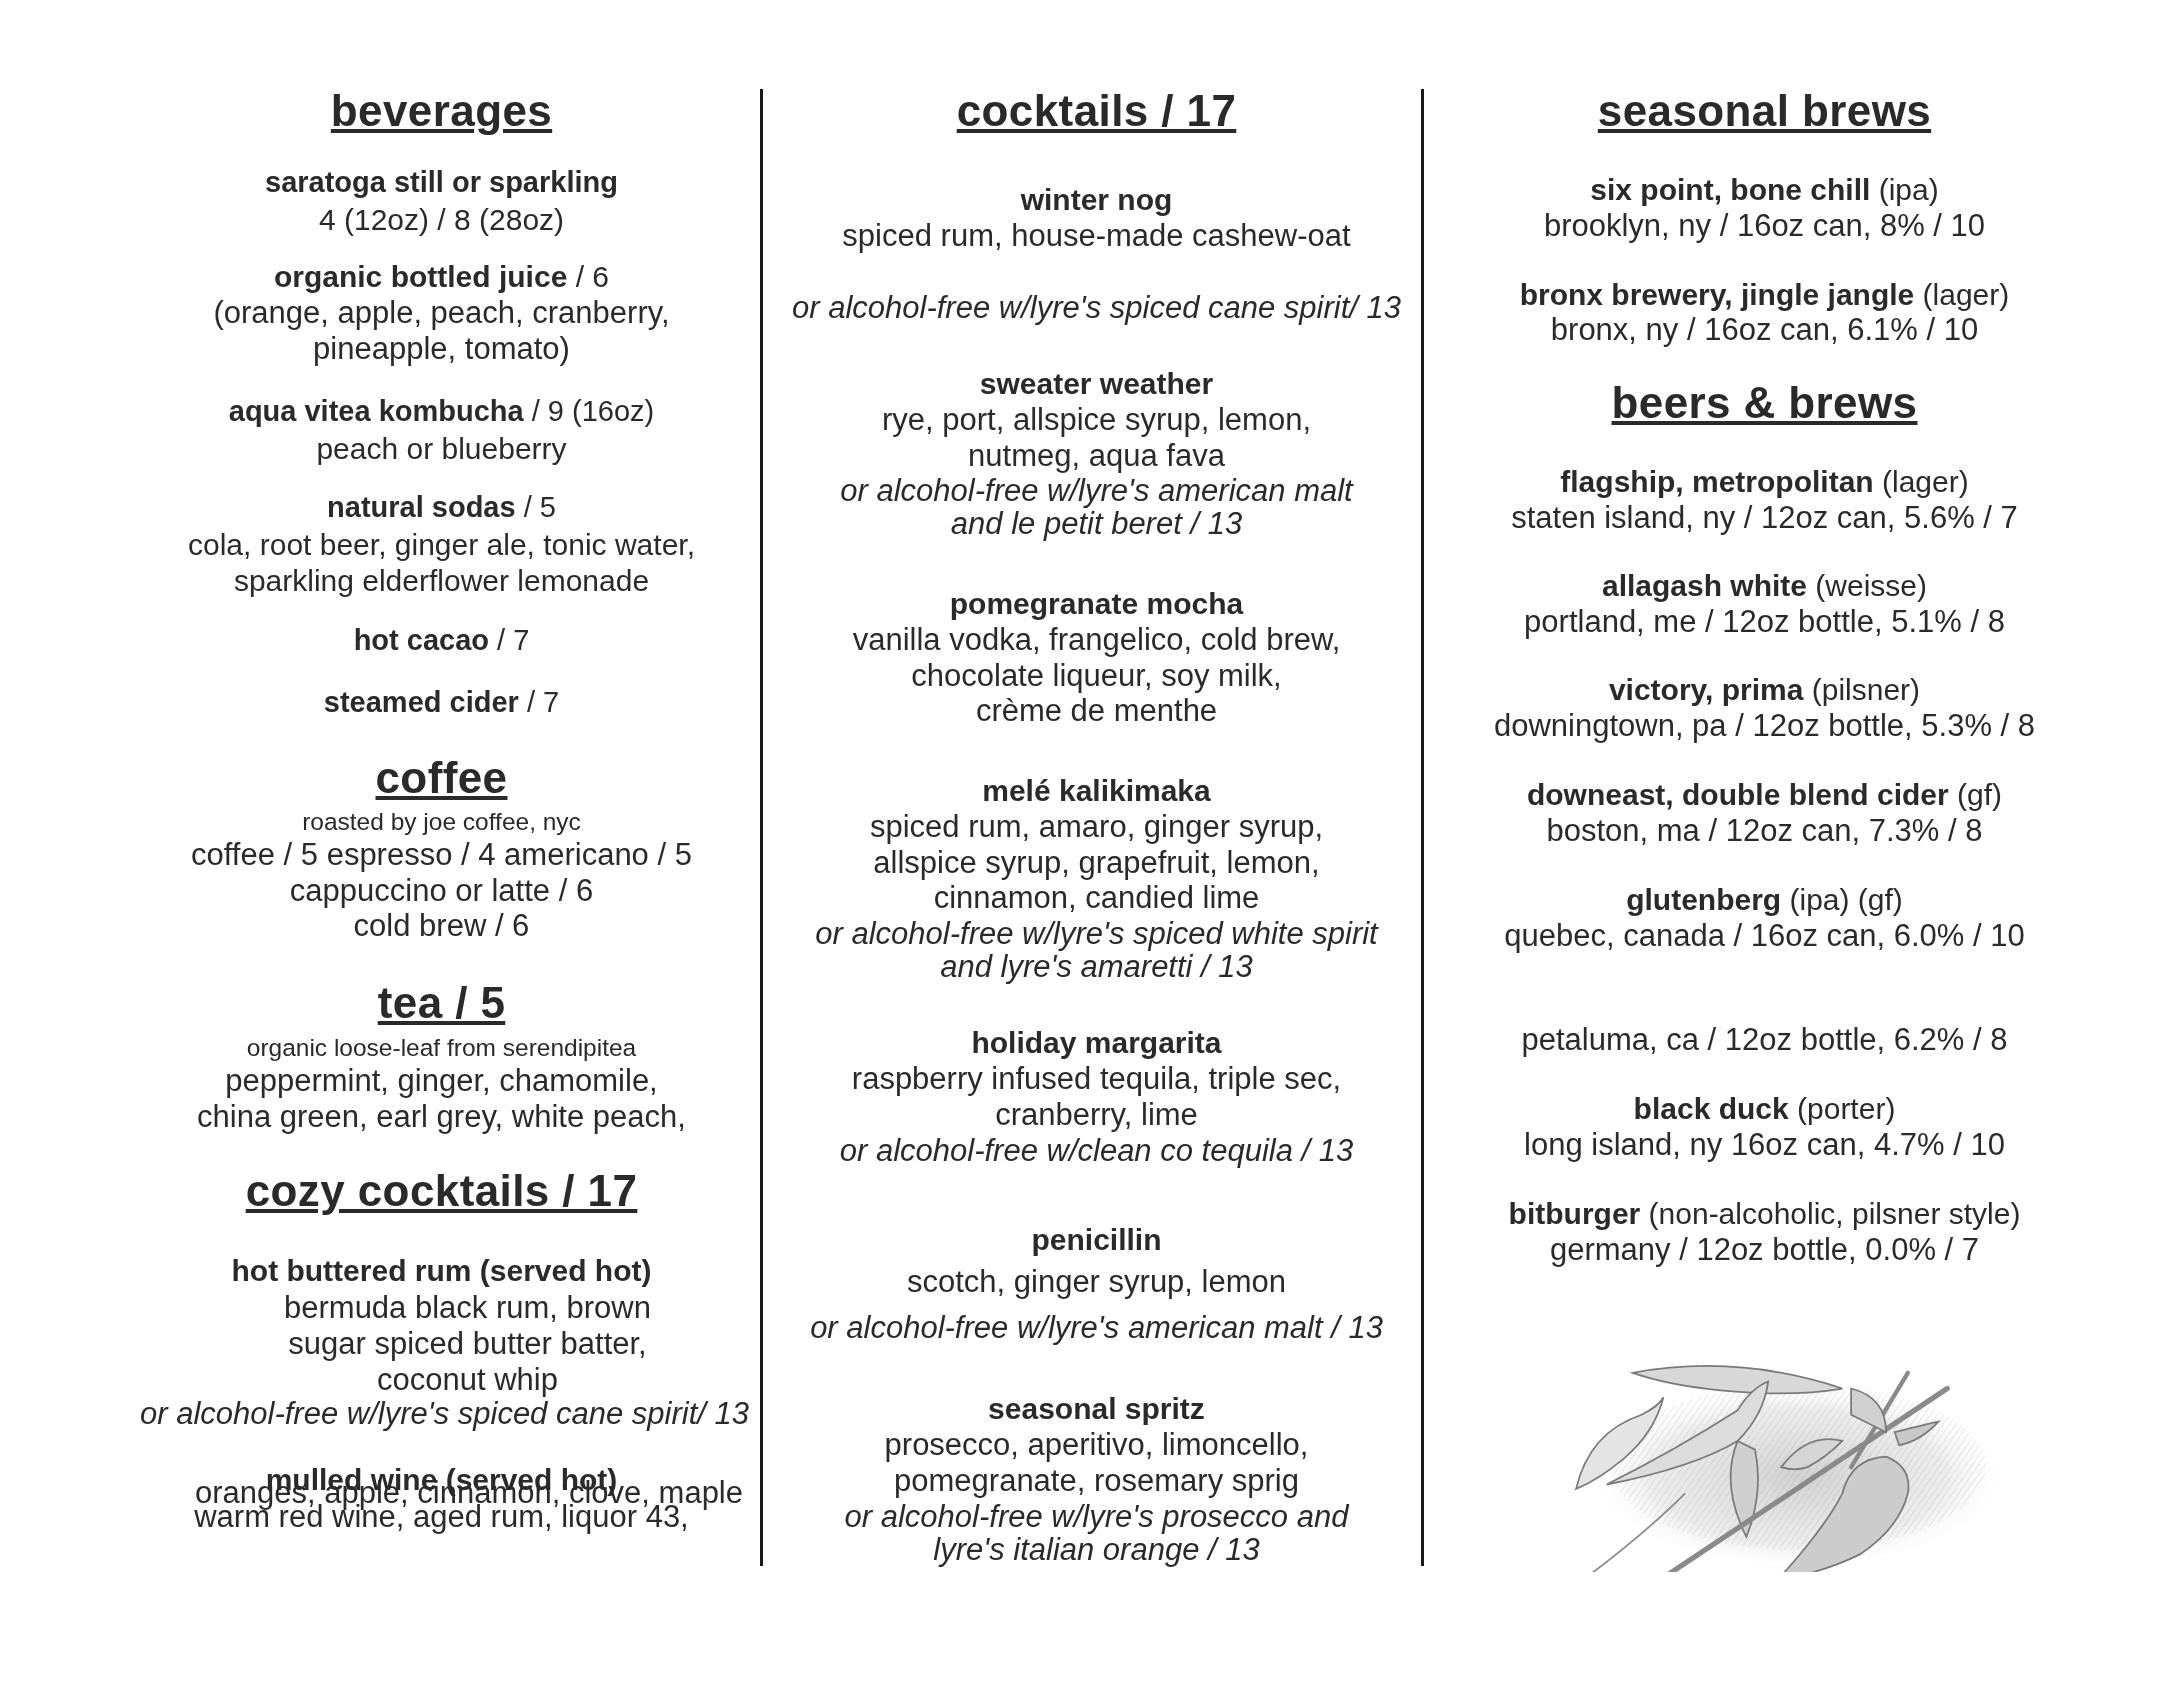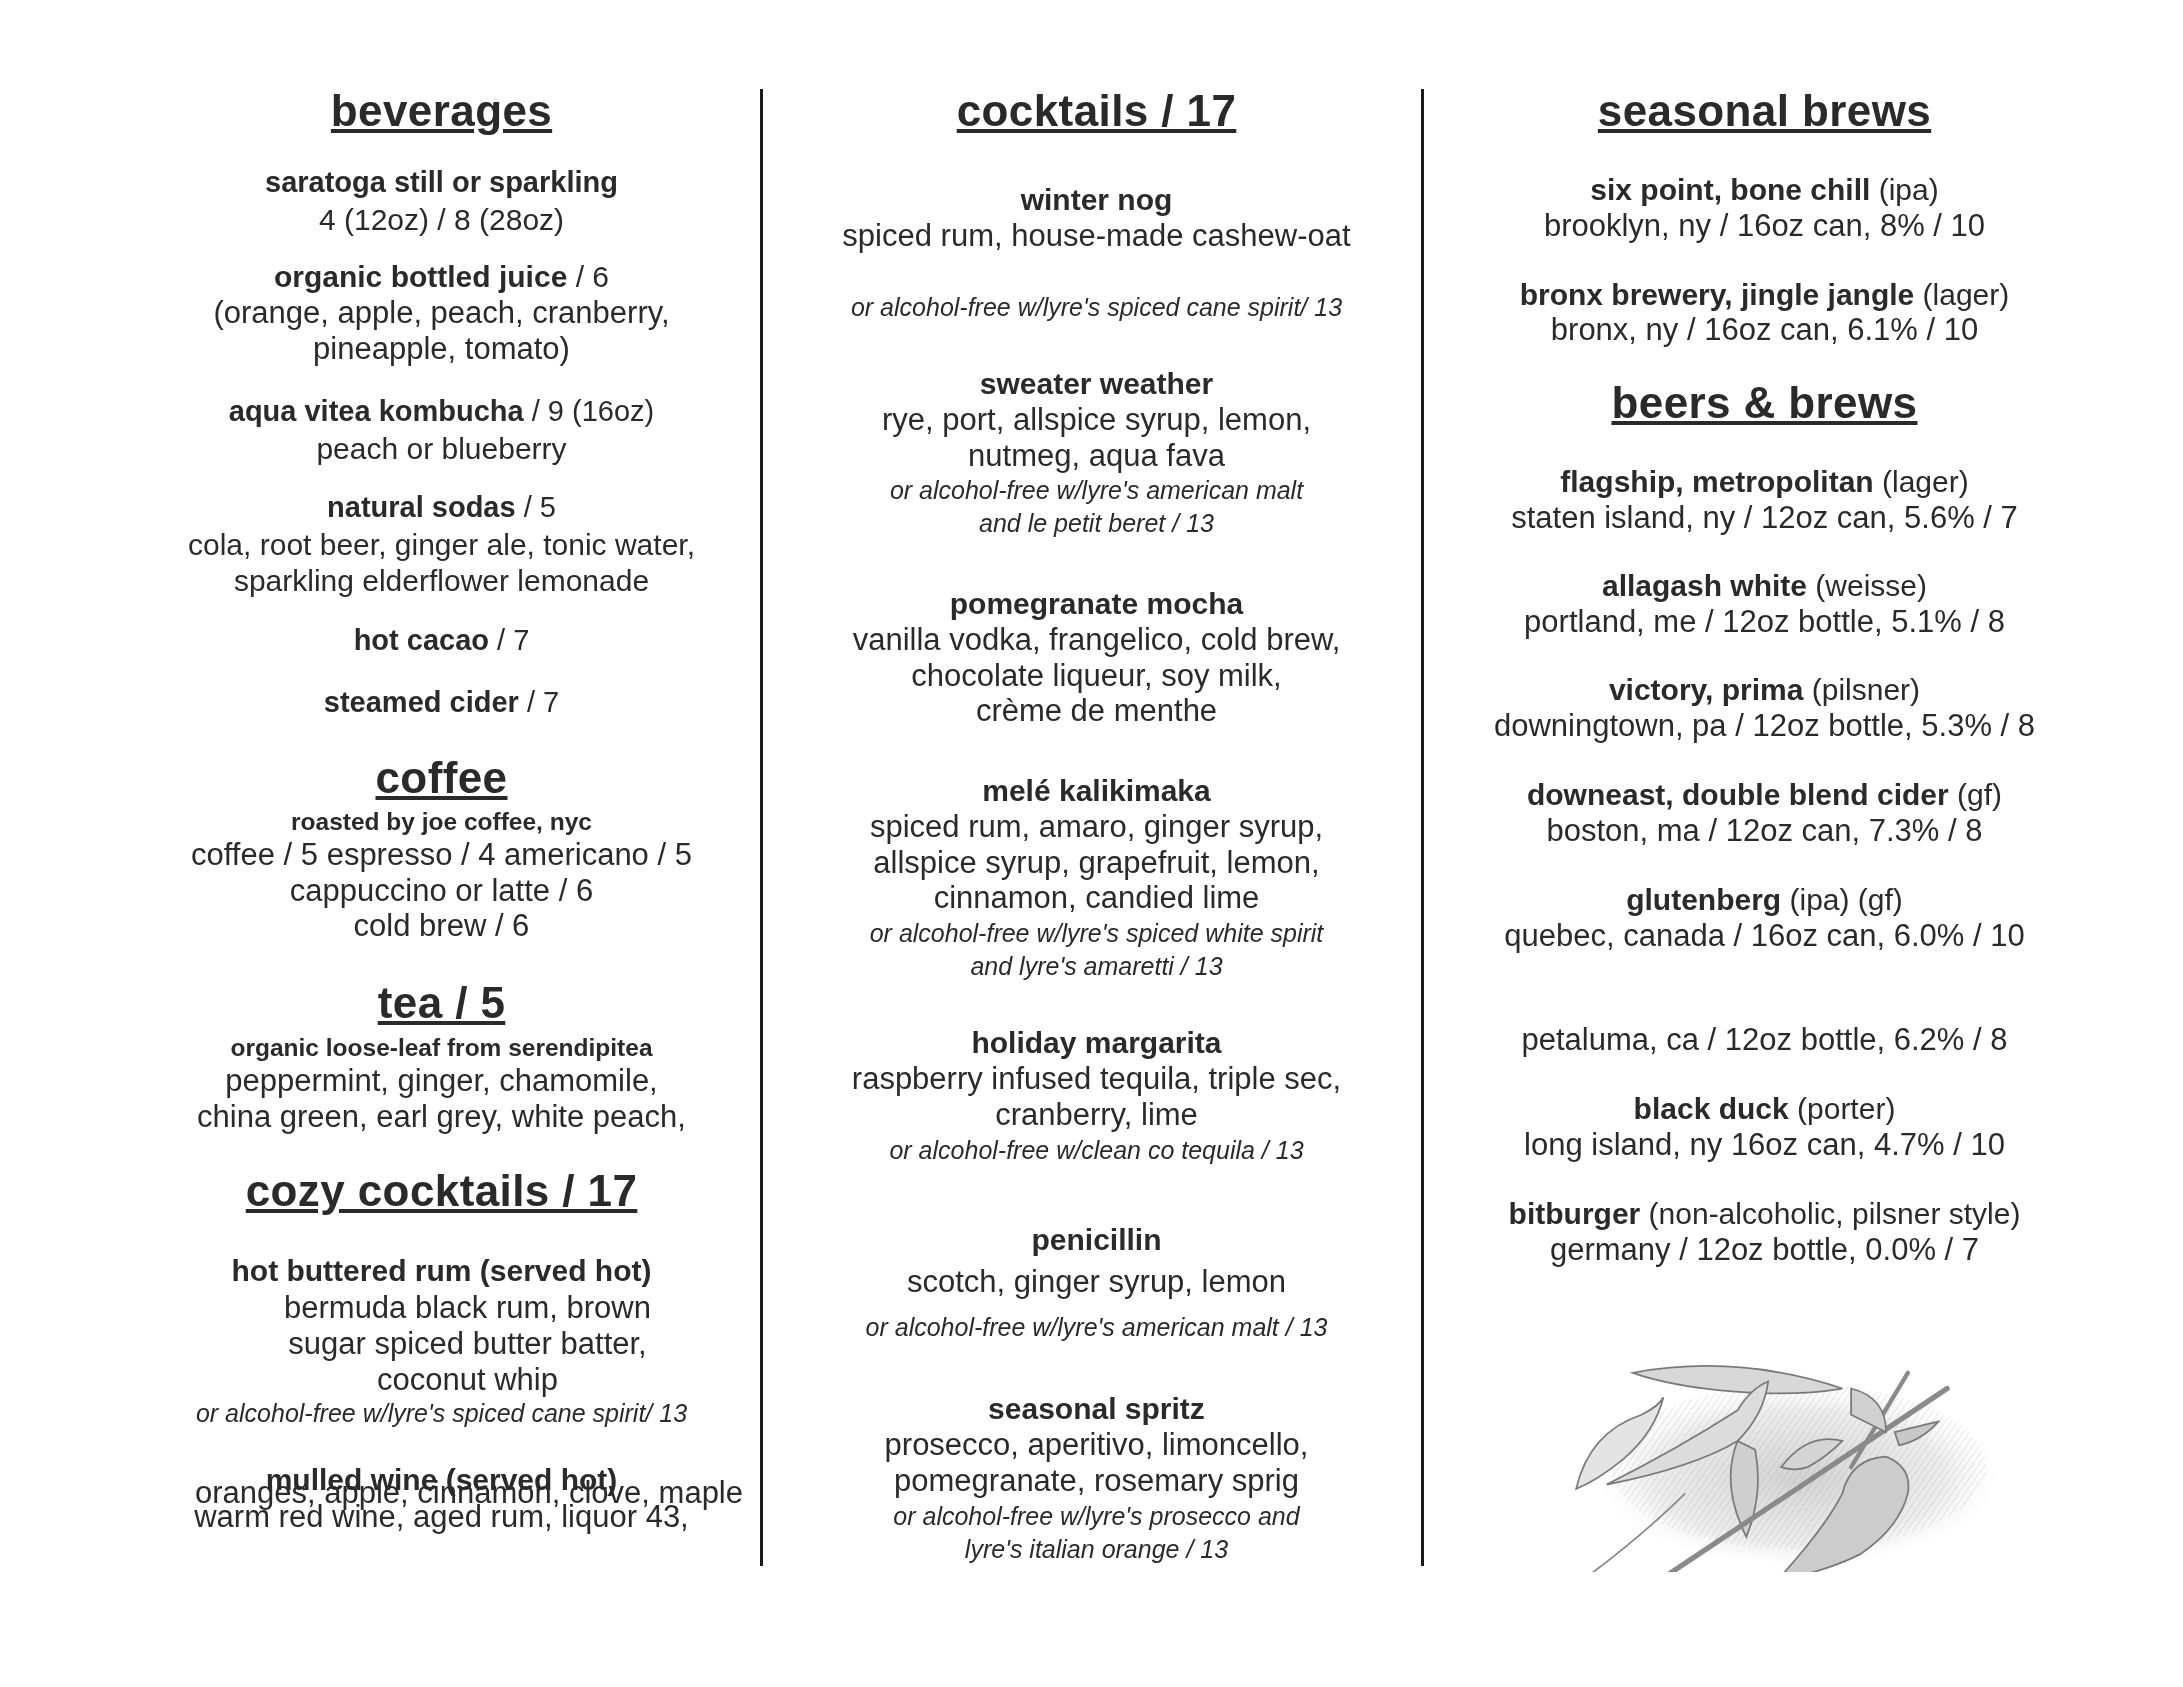--- a/index.html
+++ b/index.html
@@ -15,22 +15,22 @@
   .divider-1 { left: 760px; }
   .divider-2 { left: 1421px; }
 
   .abs { position: absolute; left: 0; right: 0; text-align: center; white-space: nowrap; }
 
   .heading { font-size: 44px; font-weight: 700; letter-spacing: 0.4px; color: #2a2a2a; text-decoration: underline; }
   .name { font-size: 30px; font-weight: 700; color: #2a2a2a; }
   .name .light { font-weight: 400; }
   .line { font-size: 31px; font-weight: 400; line-height: 36px; color: #2a2a2a; }
   .line-sm { font-size: 30px; line-height: 37px; }
-  .alt { font-size: 25px; font-style: italic; line-height: 33px; color: #2a2a2a; }
-  .sub { font-size: 24.5px; font-weight: 700; color: #2a2a2a; }
+  .alt { font-size: 31px; font-style: italic; line-height: 33px; color: #2a2a2a; }
+  .sub { font-size: 24.5px; font-weight: 400; color: #2a2a2a; }
 
   .illustration { position: absolute; left: 1563px; top: 1336px; width: 454px; height: 236px; }
 </style>
 </head>
 <body>
 
 <section class="col col-1" style="height:1687px;">
   <h2 class="abs heading" style="top:86px;">beverages</h2>
 
   <div class="abs name" style="top:166px;font-size:29px;">

